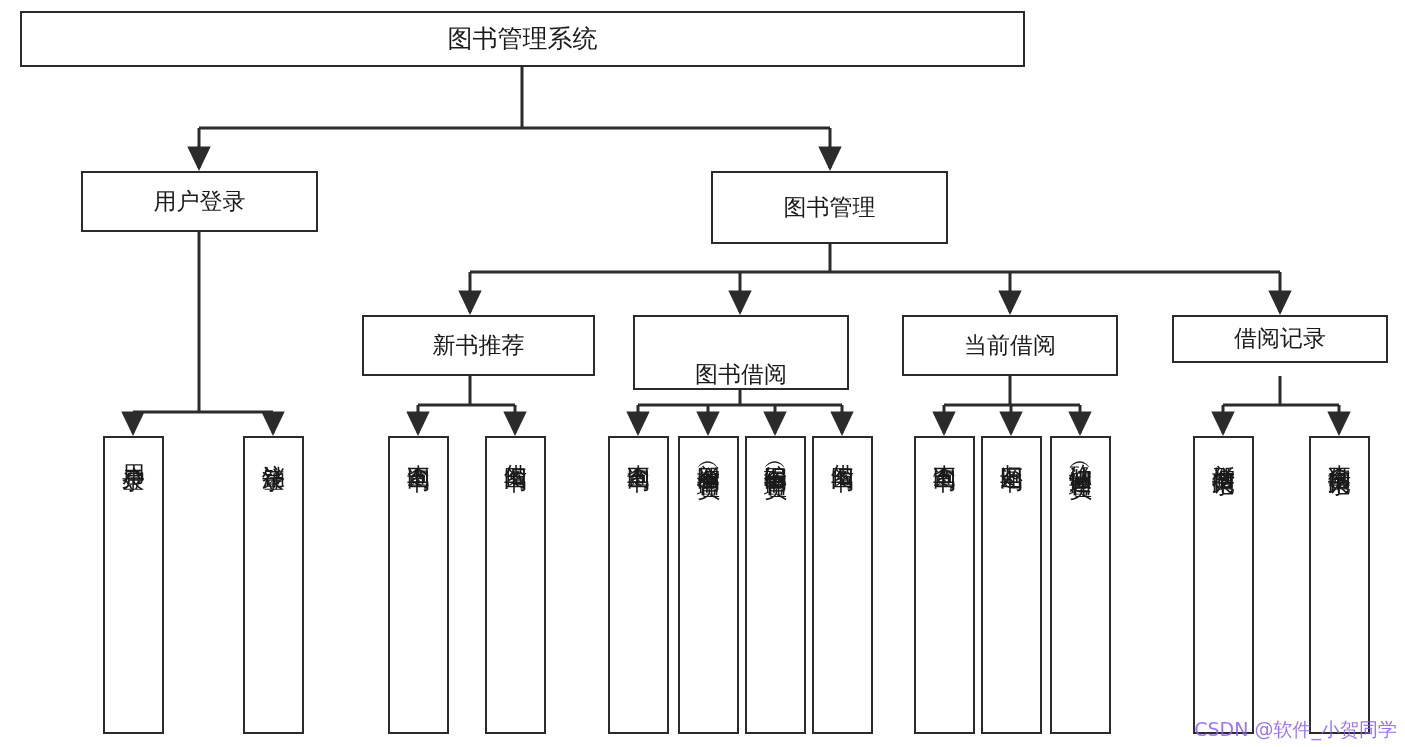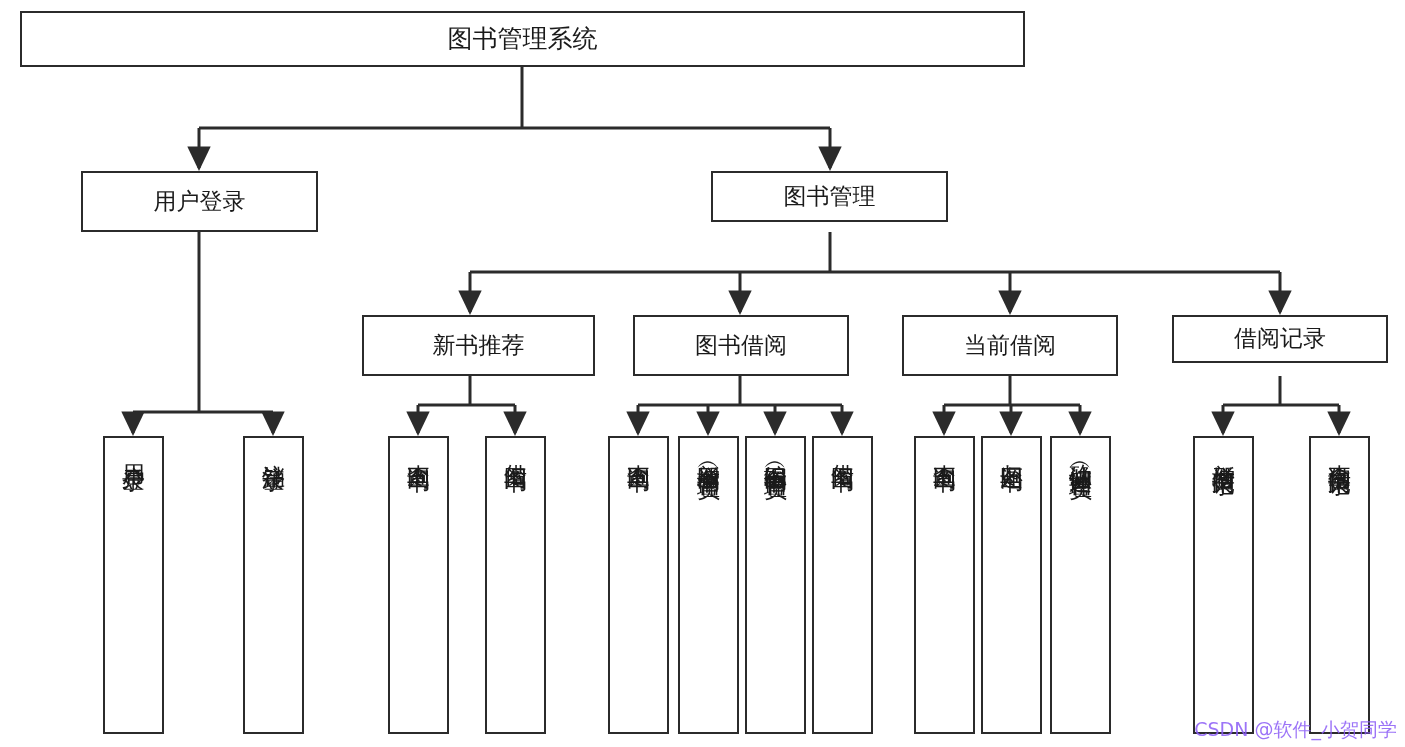--- a/index.html
+++ b/index.html
@@ -144,29 +144,29 @@
   </svg>
 
   <div class="node level-root" style="left:20px; top:11px; width:1005px; height:56px;">
     <span class="node-label">图书管理系统</span>
   </div>
 
   <div class="node level-branch" style="left:81px; top:171px; width:237px; height:61px;">
     <span class="node-label">用户登录</span>
   </div>
 
-  <div class="node level-branch" style="left:711px; top:171px; width:237px; height:51px;">
+  <div class="node level-branch" style="left:711px; top:171px; width:237px; height:73px;">
     <span class="node-label">图书管理</span>
   </div>
 
   <div class="node level-branch" style="left:362px; top:315px; width:233px; height:61px;">
     <span class="node-label">新书推荐</span>
   </div>
 
-  <div class="node level-branch" style="left:633px; top:315px; width:216px; height:61px;">
+  <div class="node level-branch" style="left:633px; top:315px; width:216px; height:75px;align-items:flex-end;">
     <span class="node-label">图书借阅</span>
   </div>
 
   <div class="node level-branch" style="left:902px; top:315px; width:216px; height:61px;">
     <span class="node-label">当前借阅</span>
   </div>
 
   <div class="node level-branch" style="left:1172px; top:315px; width:216px; height:48px;">
     <span class="node-label">借阅记录</span>
   </div>

